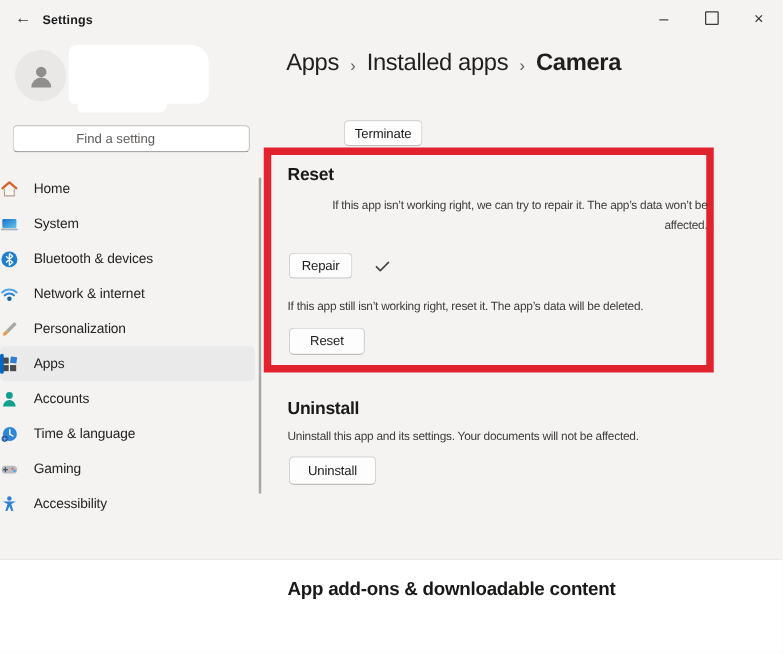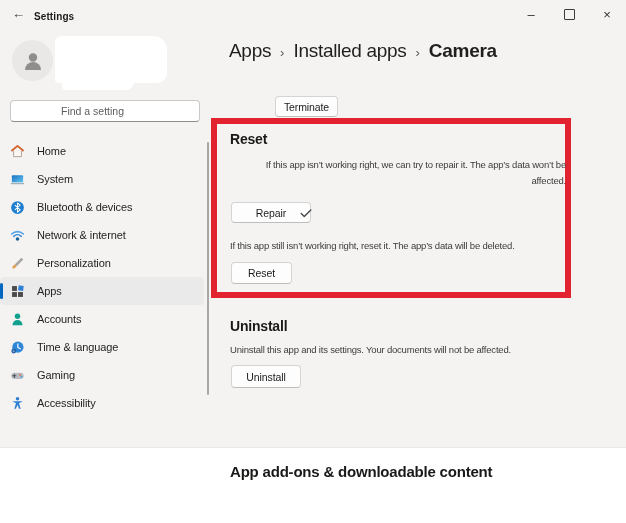--- a/index.html
+++ b/index.html
@@ -21,35 +21,35 @@
   .avatar{position:absolute;left:12px;top:40px;width:41px;height:41px;border-radius:50%;background:#e9e8e7;display:flex;align-items:center;justify-content:center;}
   .redaction{position:absolute;background:#ffffff;}
   .redaction.r1{left:55px;top:36px;width:112px;height:47px;border-radius:6px 14px 10px 4px;}
   .redaction.r2{left:62px;top:76px;width:72px;height:14px;border-radius:3px 10px 12px 6px;}
 
   .search-box{position:absolute;left:10px;top:100px;width:190px;height:22px;background:#ffffff;border:1px solid #cbc9c7;border-bottom-color:#8f8d8b;border-radius:4px;display:flex;align-items:center;padding:0 8px;box-sizing:border-box;}
   .search-box input{border:none;outline:none;flex:1;font-size:10.5px;color:#444;background:transparent;font-family:inherit;margin-left:40px;}
   .search-box input::placeholder{color:#5f5d5b;}
 
   .nav{position:absolute;left:0;top:137px;width:204px;}
-  .nav-item{height:28px;display:flex;align-items:center;padding-left:10px;gap:12px;cursor:pointer;position:relative;border-radius:4px;}
+  .nav-item{height:28px;display:flex;align-items:center;padding-left:0;gap:12px;cursor:pointer;position:relative;border-radius:4px;}
   .nav-item .label{font-size:11px;color:#242424;letter-spacing:-.1px;}
   .nav-item.selected{background:#ebeaea;}
   .accent-bar{position:absolute;left:0;top:6px;width:3px;height:16px;border-radius:2px;background:#0067c0;}
   .nav-icon{width:15px;height:15px;flex:0 0 15px;}
 
   
   .breadcrumb{position:absolute;left:229px;top:40px;display:flex;align-items:center;gap:9px;white-space:nowrap;}
   .crumb{font-size:19px;color:#201f1e;letter-spacing:-.3px;}
   .crumb.current{font-weight:bold;}
   .crumb-sep{font-size:13px;color:#5a5a5a;padding-top:2px;}
 
   .btn{background:#fdfdfd;border:1px solid #d6d4d2;border-bottom-color:#c0bebc;border-radius:4px;color:#1b1b1b;font-size:10.5px;font-family:inherit;display:inline-flex;align-items:center;justify-content:center;cursor:pointer;letter-spacing:-.1px;}
   .terminate-btn{position:absolute;left:228px;top:96px;width:63px;height:21px;margin-left:47px;}
-  .repair-btn{position:absolute;left:231px;top:202px;width:80px;height:21px;}
+  .repair-btn{position:absolute;left:231px;top:202px;width:51px;height:21px;}
   .reset-btn{position:absolute;left:231px;top:262px;width:61px;height:22px;}
   .uninstall-btn{position:absolute;left:231px;top:365px;width:70px;height:23px;}
 
   .content-scrollbar{position:absolute;left:207px;top:142px;width:2px;height:253px;background:#a9a7a5;border-radius:2px;}
 
   .highlight-box{position:absolute;left:211px;top:118px;width:360px;height:180px;border:6px solid #e32230;box-sizing:border-box;background:transparent;}
 
   .section-title{position:absolute;left:230px;font-size:14px;font-weight:bold;color:#191918;letter-spacing:-.2px;}
   .reset-title{top:131px;}
   .uninstall-title{top:318px;}

